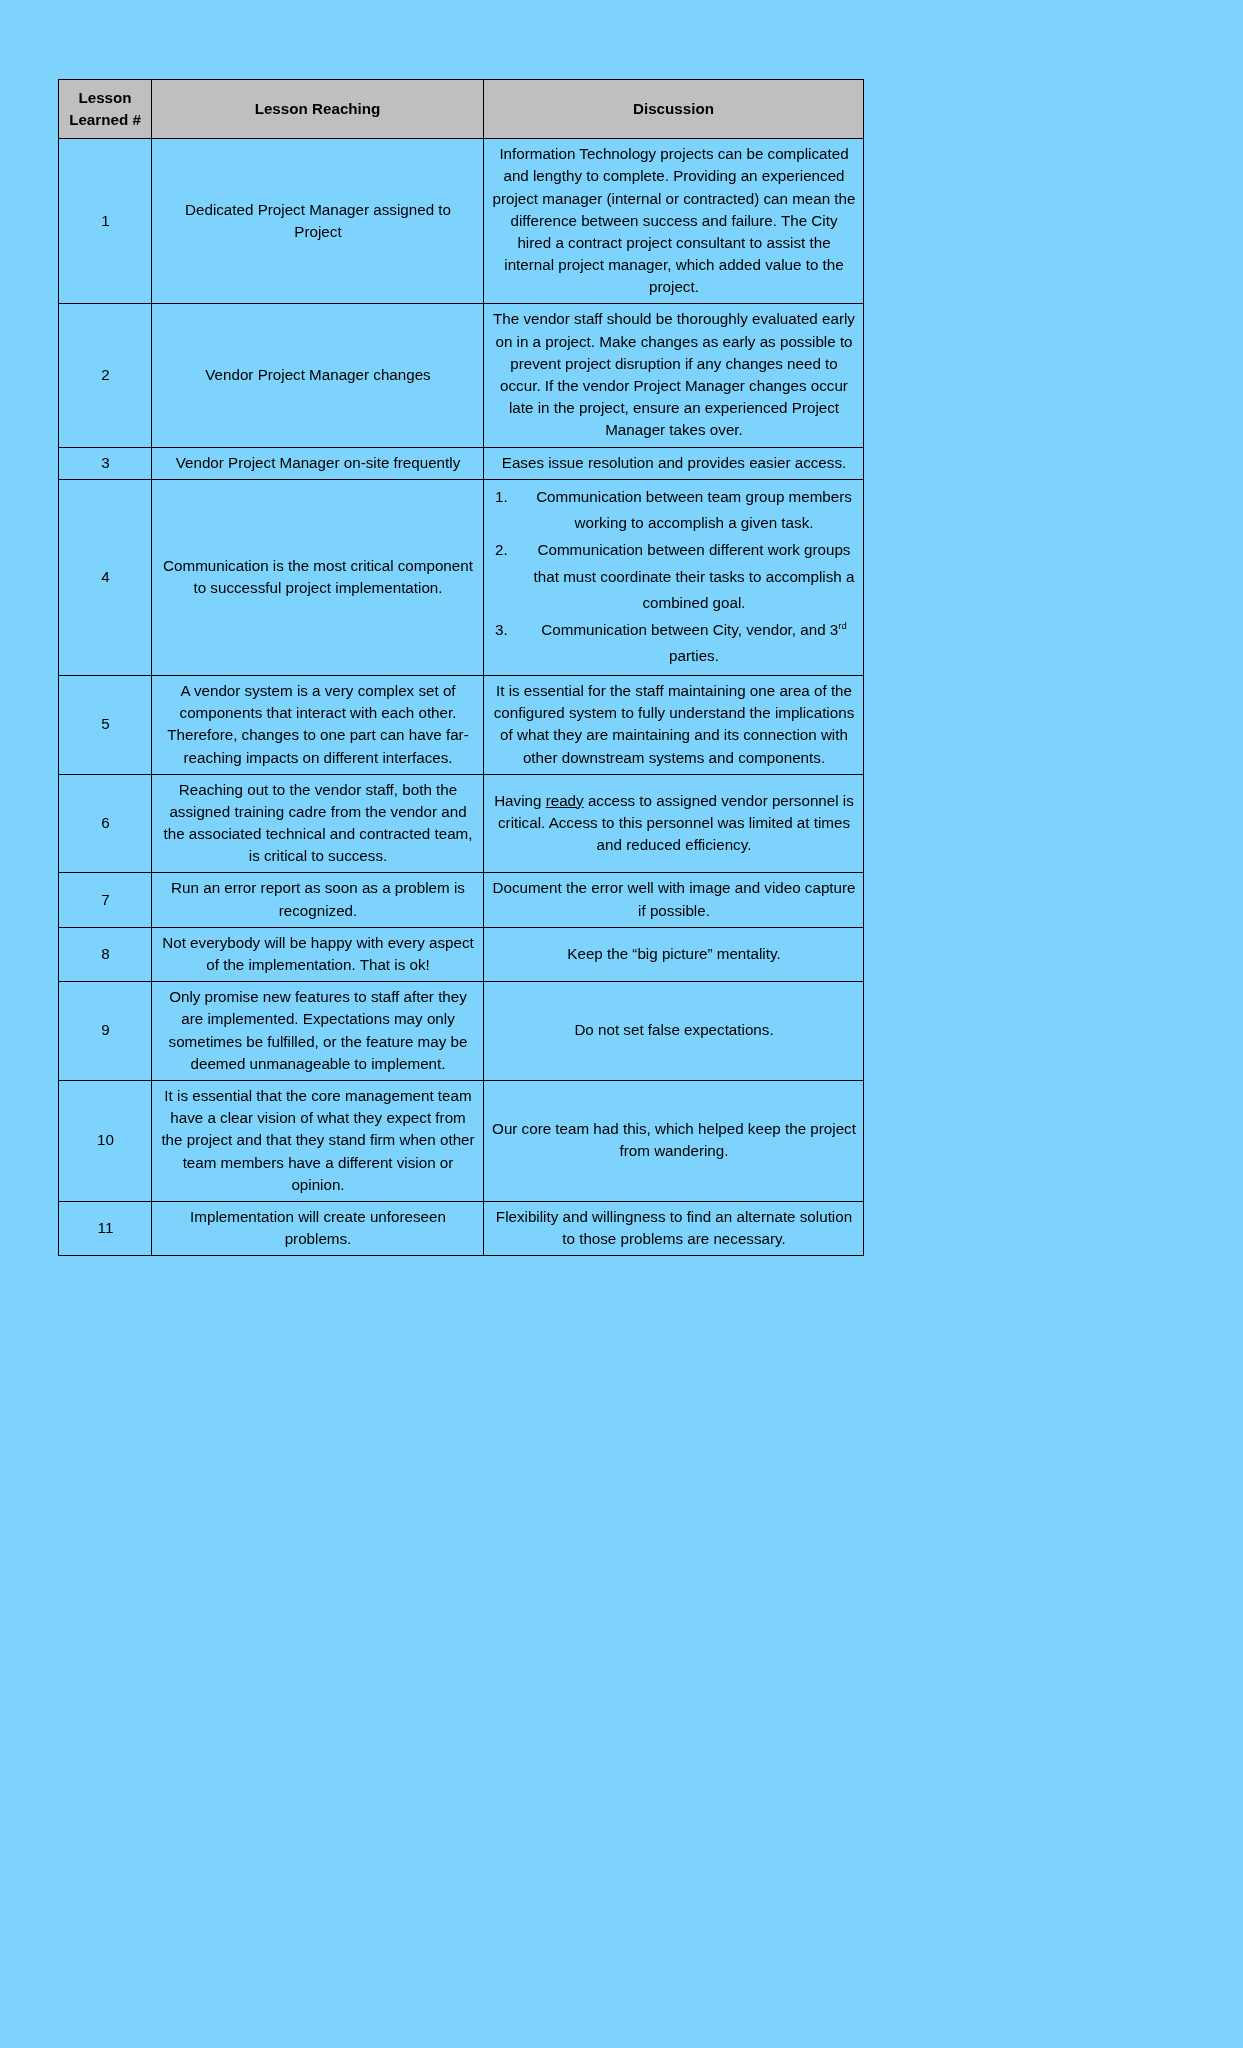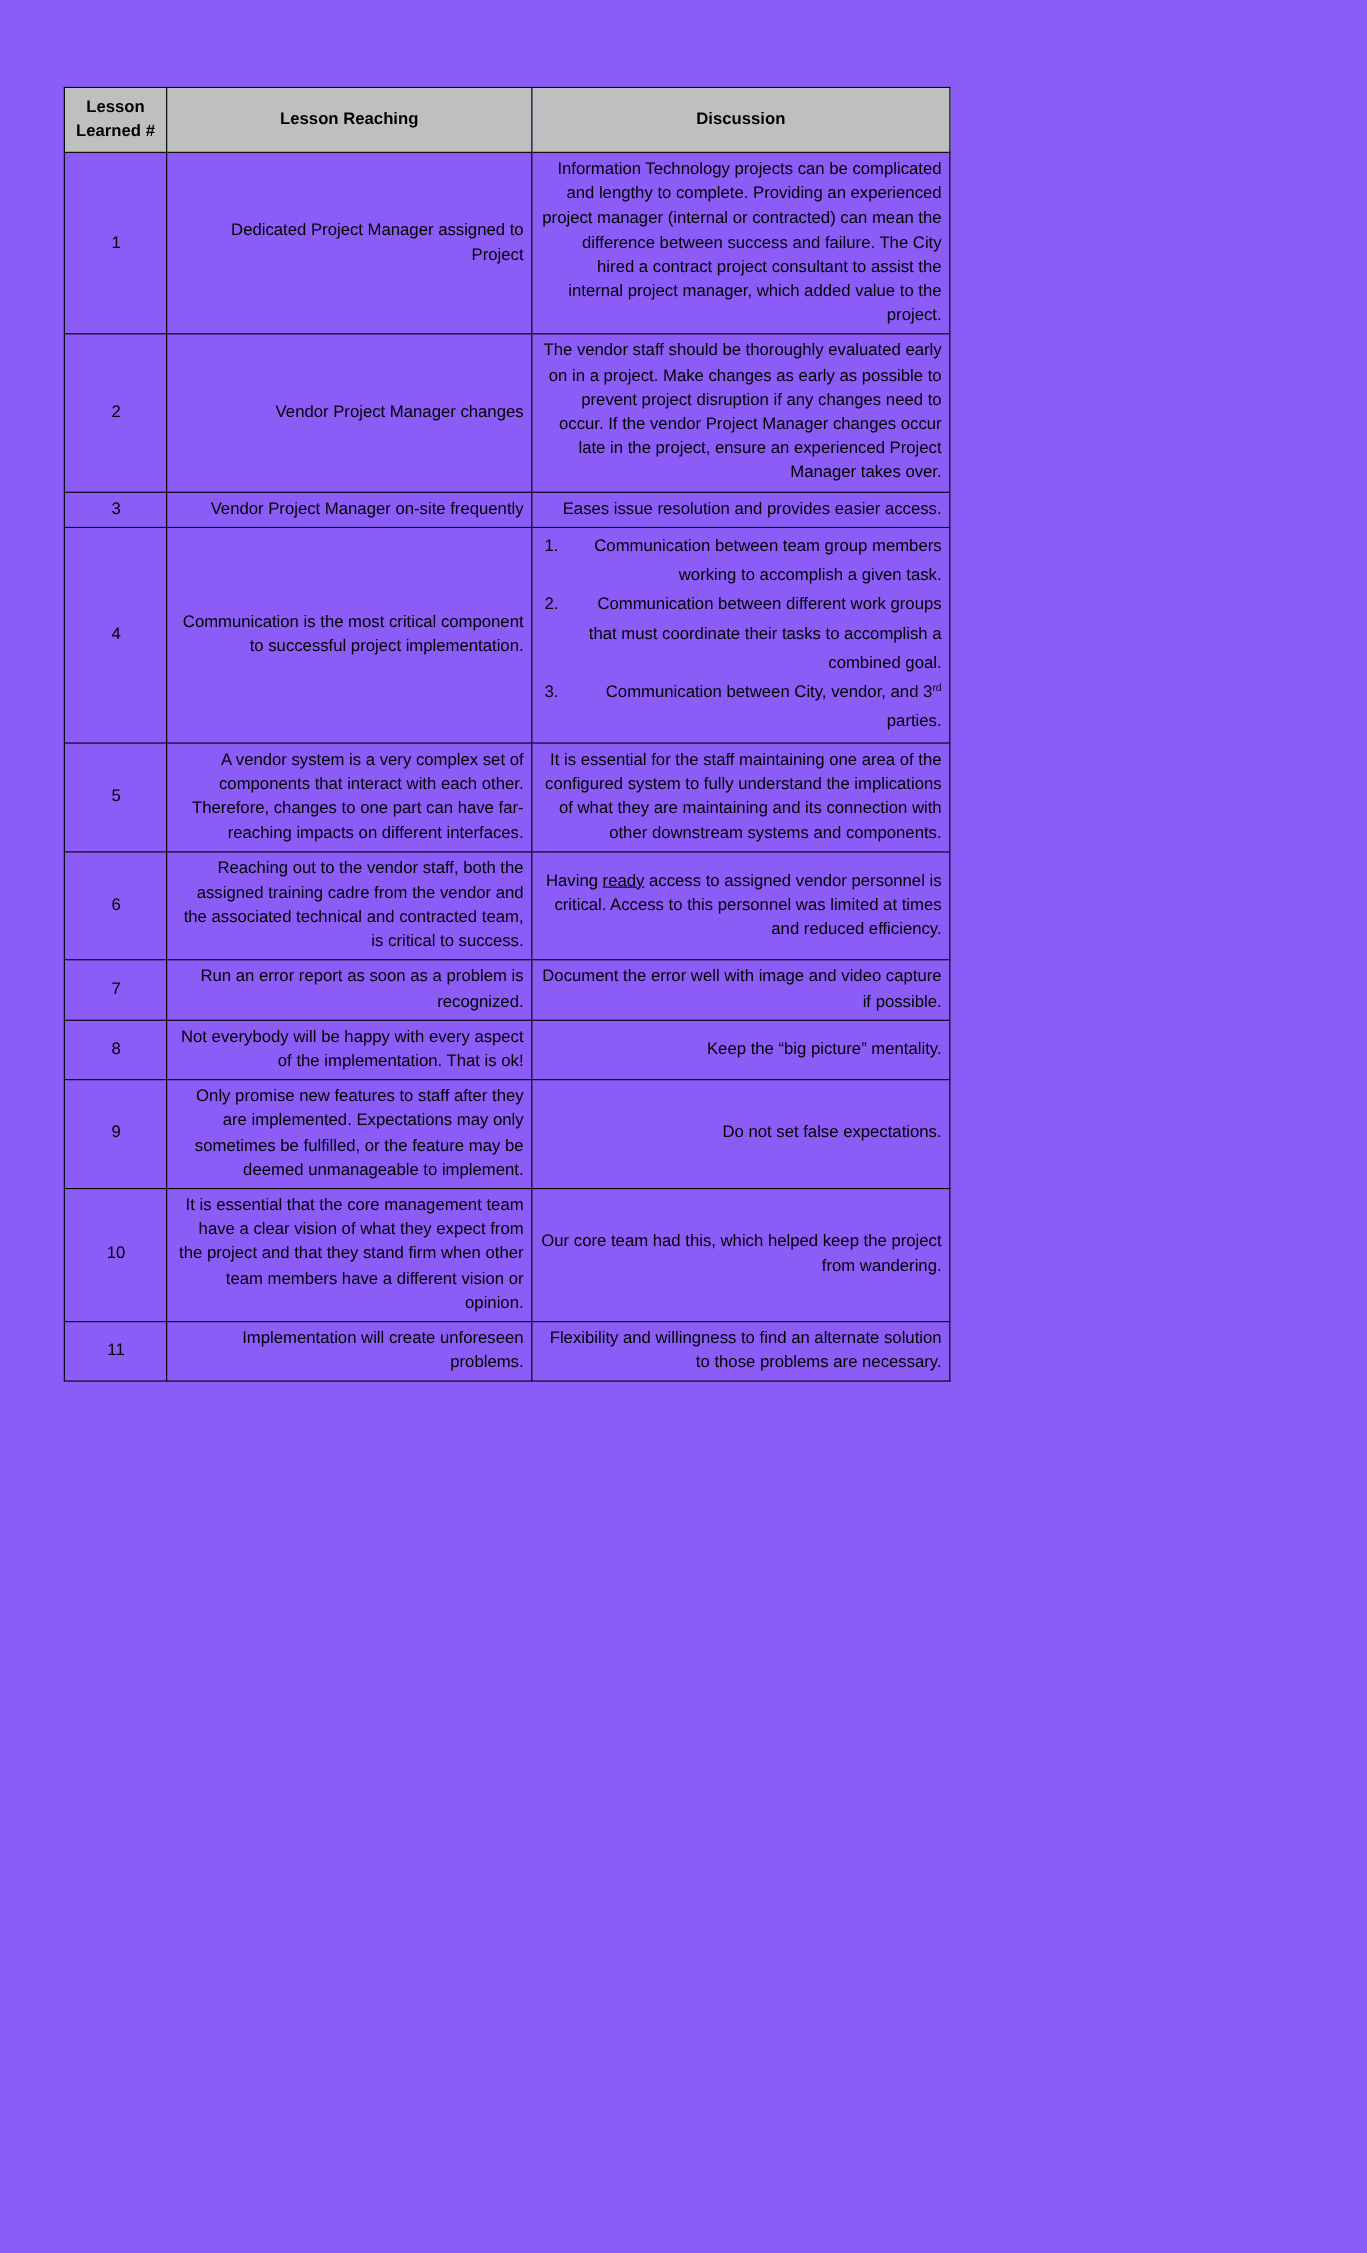--- a/index.html
+++ b/index.html
@@ -13,21 +13,21 @@
     background: #ffffff;
     font-family: "Liberation Sans", sans-serif;
     color: #000000;
     overflow: hidden;
   }
 
   #sheet {
     position: relative;
     width: 1243px;
     height: 2048px;
-    background: #8b5cf6;
+    background: #7dd3fc;
   }
 
   #lessons-table {
     position: absolute;
     left: 58px;
     top: 79px;
     width: 805px;
     border-collapse: collapse;
     table-layout: fixed;
   }
@@ -60,21 +60,21 @@
     padding-right: 3px;
   }
 
   td.num-cell {
     text-align: center;
     vertical-align: middle;
     font-size: 15.2px;
   }
 
   td.text-cell {
-    text-align: right;
+    text-align: center;
   }
 
   td.text-cell.v-mid { vertical-align: middle; }
   td.text-cell.v-top { vertical-align: top; }
 
   .olist {
     margin: 0;
     padding: 0;
     list-style: none;
   }

